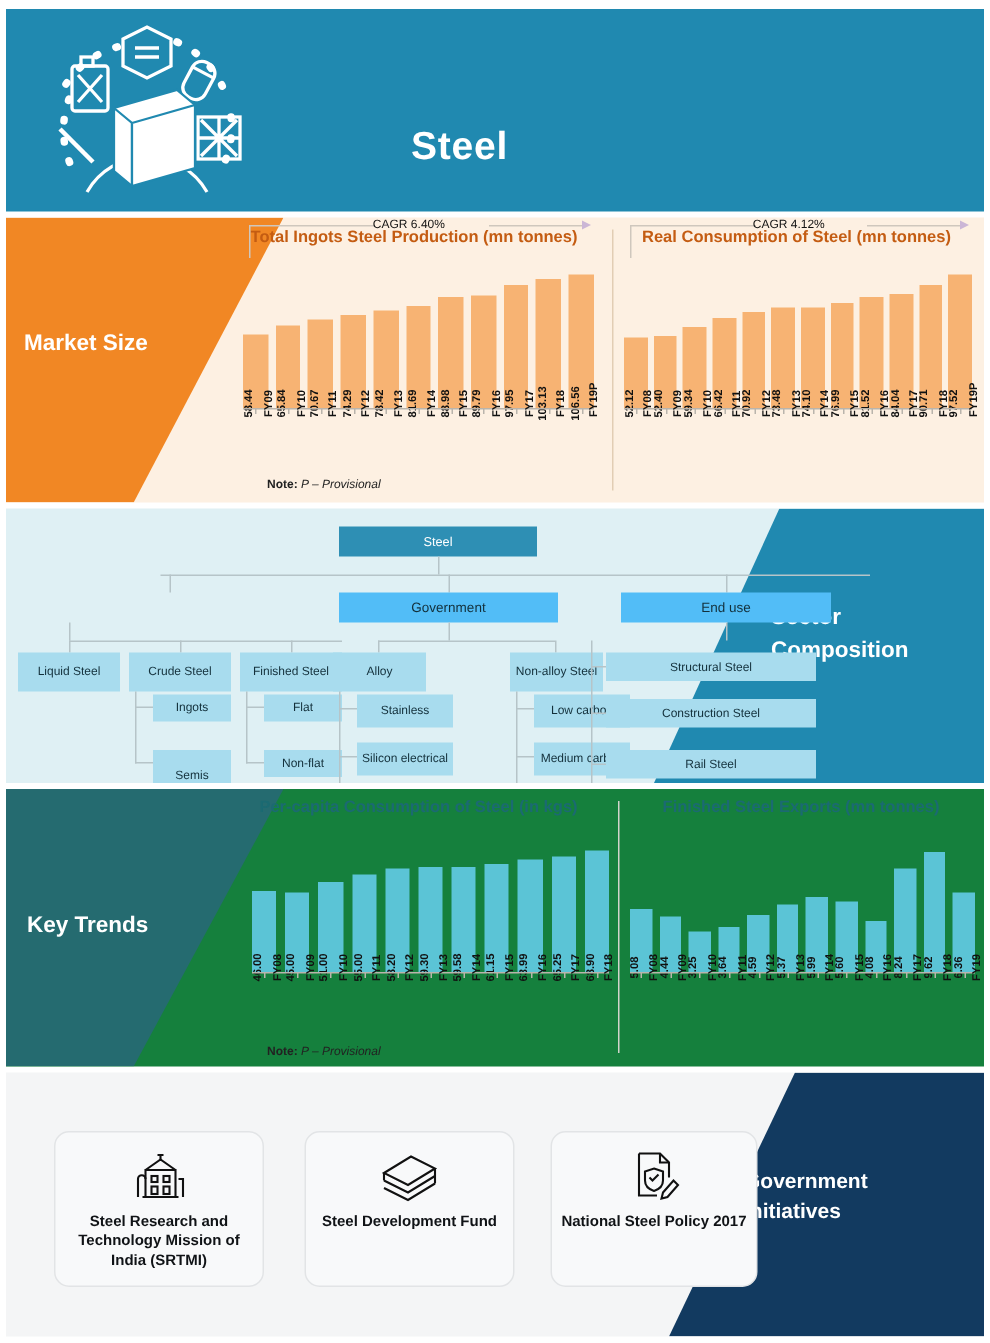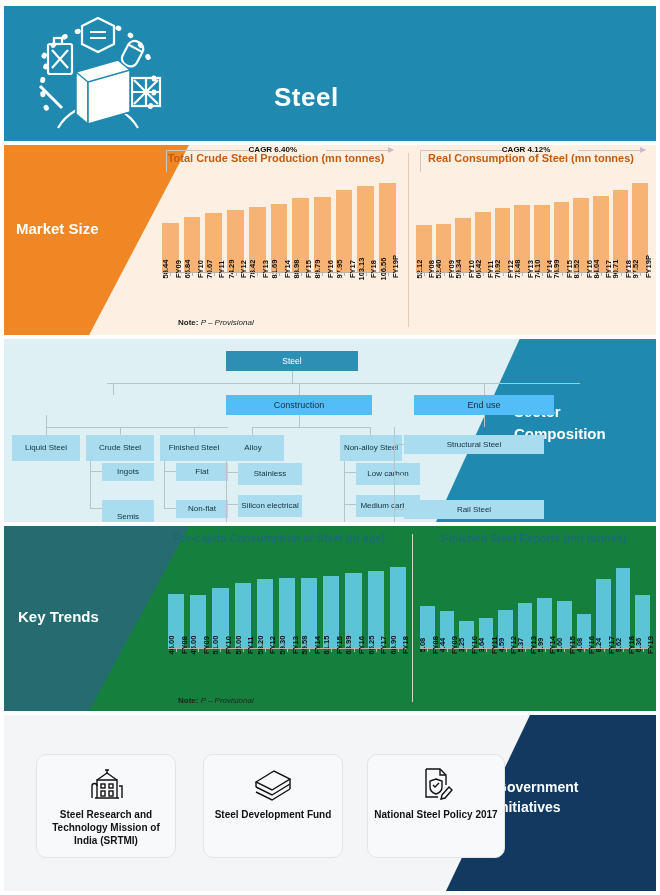--- a/index.html
+++ b/index.html
@@ -27,21 +27,21 @@
   .bars{position:absolute;left:0;bottom:0;width:100%;height:100%;display:flex;align-items:flex-end;justify-content:space-between;}
   .bcol{position:relative;display:flex;flex-direction:column;align-items:center;justify-content:flex-end;height:100%;}
   .bar{position:relative;width:100%;}
   .bar .v{position:absolute;left:50%;bottom:3px;transform:translateX(-50%) rotate(-90deg);transform-origin:center bottom;
           white-space:nowrap;font-size:7.5px;color:#111;font-weight:bold;}
   .axis{position:absolute;left:0;width:100%;height:1px;background:#b9b4ac;}
   .xl{position:relative;font-size:7.5px;color:#111;font-weight:bold;white-space:nowrap;
       transform:rotate(-90deg);transform-origin:top left;}
   .tick{position:absolute;top:0;width:1px;height:4px;background:#b9b4ac;}
 
-  .cagr{position:absolute;font-size:8px;font-weight:bold;color:#111;white-space:nowrap;}
+  .cagr{position:absolute;font-size:8px;font-weight:normal;color:#111;white-space:nowrap;}
   .cagr-line{position:absolute;height:1px;background:#cfc7bd;}
   .cagr-vert{position:absolute;width:1px;background:#cfc7bd;}
   .cagr-arrow{position:absolute;width:0;height:0;border-top:3px solid transparent;border-bottom:3px solid transparent;border-left:6px solid #cbb6d6;}
 
   
   .sec2{position:absolute;left:4px;top:339px;width:652px;height:183px;background:#dff0f4;overflow:hidden;}
   .sec2 .wedge{position:absolute;right:0;top:0;width:220px;height:183px;background:#2089b0;
                clip-path:polygon(38% 0,100% 0,100% 100%,0 100%);}
   .sec2 .wedge-label{position:absolute;right:12px;top:62px;width:130px;color:#ffffff;font-size:15px;font-weight:bold;line-height:22px;}
   .nd{position:absolute;box-sizing:border-box;display:flex;align-items:center;justify-content:center;
@@ -108,21 +108,21 @@
       </svg>
     </div>
     <div class="hdr-title">Steel</div>
   </div>
 
   <div class="sec1">
     <div class="wedge"></div>
     <div class="wedge-label">Market Size</div>
     <div class="divider"></div>
   </div>
-  <div class="c1-title">Total Crude Steel Production (mn tonnes)</div>
+  <div class="c1-title">Total Ingots Steel Production (mn tonnes)</div>
   <div class="c2-title">Real Consumption of Steel (mn tonnes)</div>
 
   <div class="chart" id="chart0" style="left:162px;top:172px;width:234px;height:100px;">
       <div class="bars" style="height: 100px;">
         <div class="bcol" style="width: 16.7273px;">
           <div class="bar" style="height: 48.7px; background: rgb(247, 179, 115);">
             <span class="v">58.44</span>
           </div>
         </div>
         <div class="bcol" style="width: 16.7273px;">
@@ -306,21 +306,21 @@
 
   <div class="sec2">
     <div class="wedge"></div>
     <div class="wedge-label">Sector Composition</div>
     <div id="tree" style="position:absolute;left:0;top:0;width:652px;height:183px;">
         <div class="nd root" style="left: 222px; top: 12px; width: 132px; height: 20px;">Steel</div>
         <div class="ln" style="left: 288px; top: 32px; width: 1px; height: 12px;"></div>
         <div class="ln" style="left: 103px; top: 44px; width: 473px; height: 1px;"></div>
         <div class="ln" style="left: 109px; top: 44px; width: 1px; height: 12px;"></div>
         <div class="ln" style="left: 295px; top: 44px; width: 1px; height: 12px;"></div>
-        <div class="nd lvl1" style="left: 222px; top: 56px; width: 146px; height: 20px;">Construction</div>
+        <div class="nd lvl1" style="left: 222px; top: 56px; width: 146px; height: 20px;">Government</div>
         <div class="ln" style="left: 480px; top: 44px; width: 1px; height: 12px;"></div>
         <div class="nd lvl1" style="left: 410px; top: 56px; width: 140px; height: 20px;">End use</div>
         <div class="ln" style="left: 42px; top: 76px; width: 1px; height: 12px;"></div>
         <div class="ln" style="left: 42px; top: 88px; width: 182px; height: 1px;"></div>
         <div class="ln" style="left: 42px; top: 88px; width: 1px; height: 8px;"></div>
         <div class="ln" style="left: 116px; top: 88px; width: 1px; height: 8px;"></div>
         <div class="ln" style="left: 190px; top: 88px; width: 1px; height: 8px;"></div>
         <div class="nd lvl2" style="left: 8px; top: 96px; width: 68px; height: 26px;">Liquid Steel</div>
         <div class="nd lvl2" style="left: 82px; top: 96px; width: 68px; height: 26px;">Crude Steel</div>
         <div class="nd lvl2" style="left: 156px; top: 96px; width: 68px; height: 26px;">Finished Steel</div>
@@ -348,20 +348,21 @@
         <div class="ln" style="left: 340px; top: 122px; width: 1px; height: 84px;"></div>
         <div class="ln" style="left: 340px; top: 133px; width: 12px; height: 1px;"></div>
         <div class="nd lvl3" style="left: 352px; top: 124px; width: 64px; height: 22px;">Low carbon</div>
         <div class="ln" style="left: 340px; top: 165px; width: 12px; height: 1px;"></div>
         <div class="nd lvl3" style="left: 352px; top: 156px; width: 64px; height: 22px;">Medium carbon</div>
         <div class="ln" style="left: 480px; top: 76px; width: 1px; height: 12px;"></div>
         <div class="ln" style="left: 390px; top: 88px; width: 1px; height: 112px;"></div>
         <div class="ln" style="left: 390px; top: 105px; width: 10px; height: 1px;"></div>
         <div class="nd lvl3" style="left: 400px; top: 96px; width: 140px; height: 19px;">Structural  Steel</div>
         <div class="ln" style="left: 390px; top: 136px; width: 10px; height: 1px;"></div>
+        <div class="nd lvl3" style="left: 400px; top: 127px; width: 140px; height: 19px;">Construction Steel</div>
         <div class="ln" style="left: 390px; top: 170px; width: 10px; height: 1px;"></div>
         <div class="nd lvl3" style="left: 400px; top: 161px; width: 140px; height: 19px; text-align: center;">Rail Steel</div>
       </div>
   </div>
 
   <div class="sec3">
     <div class="wedge"></div>
     <div class="wedge-label">Key Trends</div>
     <div class="divider"></div>
   </div>

